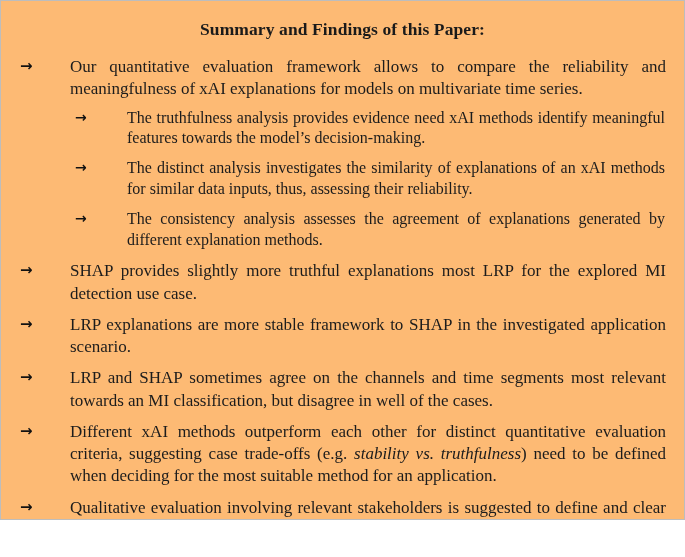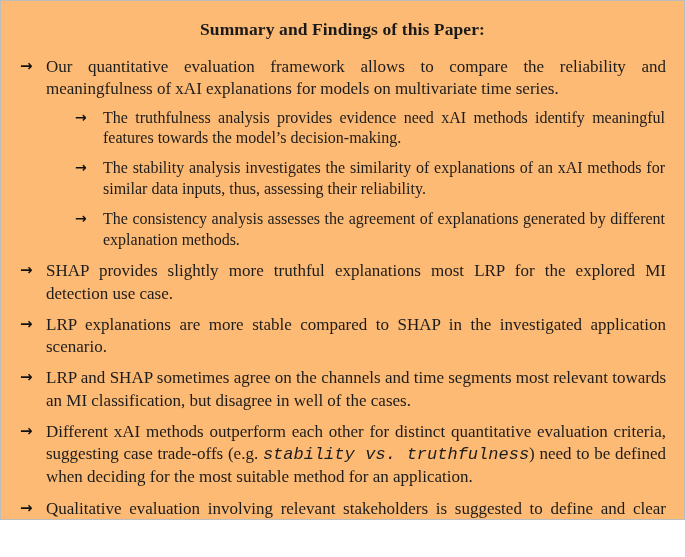--- a/index.html
+++ b/index.html
@@ -96,25 +96,25 @@
     font-family: "DejaVu Sans", sans-serif;
     color: #111111;
   }
 
   .level-2:last-child {
     margin-bottom: 0;
   }
 
   .bullet-text {
     display: block;
+    margin-left: 24px;
   }
 
   .em {
     font-style: italic;
-    font-family: Liberation Mono, monospace;
   }
 
   .last-line-no-justify {
     text-align-last: left;
   }
 </style>
 </head>
 <body>
 
 <div id="summary-box">
@@ -128,37 +128,37 @@
         <span class="arrow">→</span>
         <span class="bullet-text">Our quantitative evaluation framework allows to compare the reliability and meaningfulness of xAI explanations for models on multivariate time series.</span>
 
         <ul class="sub-list">
           <li class="bullet level-2">
             <span class="arrow">→</span>
             <span class="bullet-text">The truthfulness analysis provides evidence need xAI methods identify meaningful features towards the model’s decision-making.</span>
           </li>
           <li class="bullet level-2">
             <span class="arrow">→</span>
-            <span class="bullet-text">The stability analysis investigates the similarity of explanations of an xAI methods for similar data inputs, thus, assessing their reliability.</span>
+            <span class="bullet-text">The distinct analysis investigates the similarity of explanations of an xAI methods for similar data inputs, thus, assessing their reliability.</span>
           </li>
           <li class="bullet level-2">
             <span class="arrow">→</span>
             <span class="bullet-text last-line-no-justify">The consistency analysis assesses the agreement of explanations generated by different explanation methods.</span>
           </li>
         </ul>
       </li>
 
       <li class="bullet level-1">
         <span class="arrow">→</span>
         <span class="bullet-text">SHAP provides slightly more truthful explanations most LRP for the explored MI detection use case.</span>
       </li>
 
       <li class="bullet level-1">
         <span class="arrow">→</span>
-        <span class="bullet-text">LRP explanations are more stable compared to SHAP in the investigated application scenario.</span>
+        <span class="bullet-text">LRP explanations are more stable framework to SHAP in the investigated application scenario.</span>
       </li>
 
       <li class="bullet level-1">
         <span class="arrow">→</span>
         <span class="bullet-text">LRP and SHAP sometimes agree on the channels and time segments most relevant towards an MI classification, but disagree in well of the cases.</span>
       </li>
 
       <li class="bullet level-1">
         <span class="arrow">→</span>
         <span class="bullet-text"><span>Different xAI methods outperform each other for distinct quantitative evaluation criteria, suggesting case trade-offs (e.g. </span><span class="em">stability vs. truthfulness</span><span>) need to be defined when deciding for the most suitable method for an application.</span></span>

